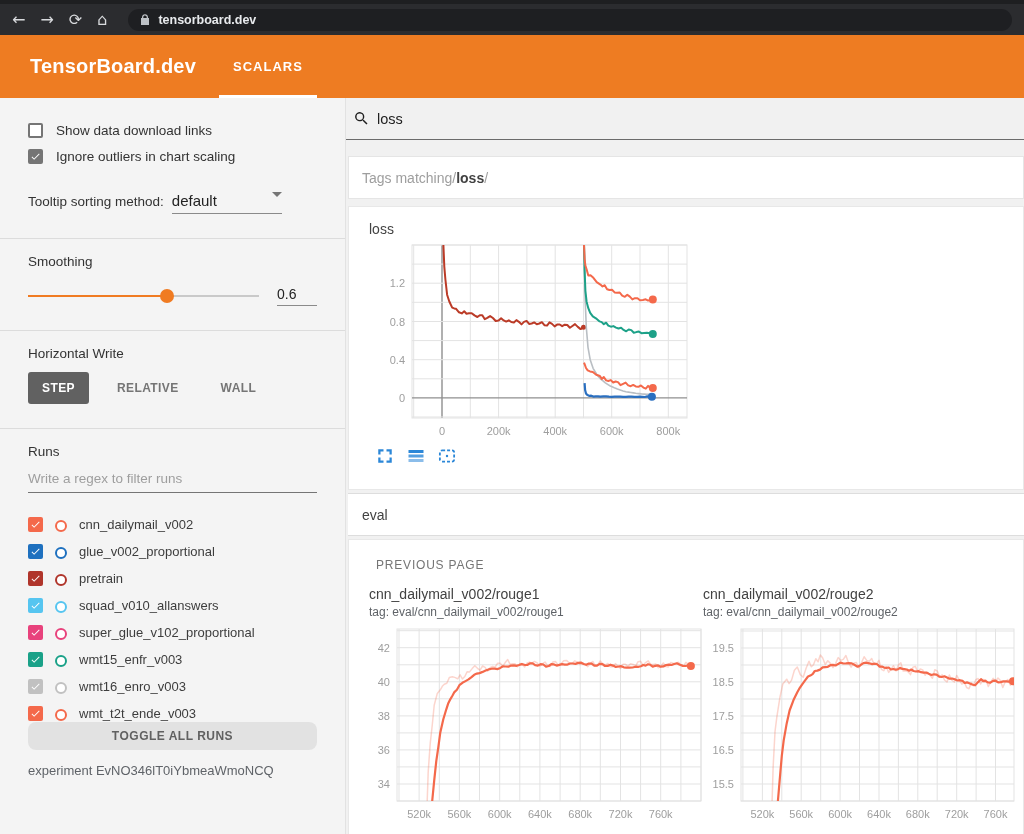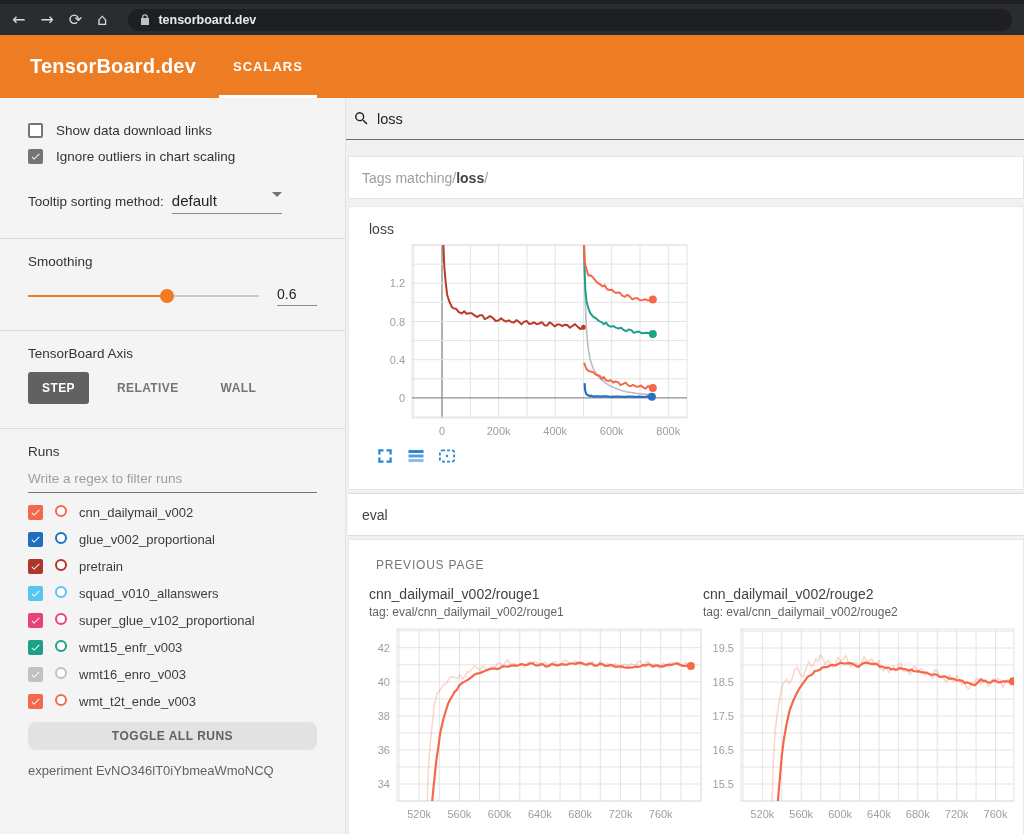--- a/index.html
+++ b/index.html
@@ -42,21 +42,21 @@
   .slider .fill{position:absolute;top:7px;left:0;height:2px;background:#f07b22}
   .slider .thumb{position:absolute;top:1px;width:14px;height:14px;border-radius:50%;background:#f07b22;transform:translateX(-50%)}
   .smooth-val{width:40px;margin-left:18px;border-bottom:1px solid #8a8a8a;font-size:14px;color:#222;padding-bottom:3px;text-align:left}
   .axis-btns{margin-top:11px;display:flex;align-items:center}
   .axis-btn{font-size:12px;font-weight:bold;letter-spacing:.4px;color:#757575;padding:9px 14px;border-radius:3px;cursor:pointer}
   .axis-btn.active{background:#616161;color:#fff}
   .axis-btn+.axis-btn{margin-left:14px}
   .regex-input{margin-top:12px;width:100%;border:none;border-bottom:1px solid #757575;background:transparent;font-size:13.5px;color:#444;padding:0 0 6px;outline:none;font-family:inherit}
   .regex-input::placeholder{color:#9e9e9e}
   .runs-list{margin-top:12px}
-  .run-row{display:flex;align-items:flex-start;height:27px;cursor:pointer}
+  .run-row{display:flex;align-items:flex-end;height:27px;cursor:pointer}
   .run-cb{width:15px;height:15px;border-radius:2px;margin-right:12px;flex:none;display:flex;align-items:center;justify-content:center}
   .run-radio{width:12px;height:12px;border-radius:50%;border:2px solid;margin-right:12px;flex:none;background:#fff}
   .run-label{font-size:13px;color:#3d3d3d;white-space:nowrap}
   .toggle-btn{margin-top:1px;width:100%;height:28px;background:#e2e2e2;border-radius:8px;border:none;color:#616161;font-size:12px;font-weight:bold;letter-spacing:.5px;text-align:center;line-height:28px;cursor:pointer}
   .experiment{margin-top:13px;color:#5f6368;font-size:13px}
 
   
   .search-row{height:42px;display:flex;align-items:center;padding-left:7px;border-bottom:1px solid #6b6b6b}
   .search-row svg{flex:none}
   .search-input{border:none;background:transparent;outline:none;font-size:14.5px;color:#212121;margin-left:7px;width:300px;font-family:inherit}
@@ -133,21 +133,21 @@
       <div class="slider">
         <div class="track"></div>
         <div class="fill" id="slider-fill" style="width: 60%;"></div>
         <div class="thumb" id="slider-thumb" style="left: 60%;"></div>
       </div>
       <div class="smooth-val">0.6</div>
     </div>
 
     <div class="divider"></div>
 
-    <div class="section-label">TensorBoard Axis</div>
+    <div class="section-label">Horizontal Write</div>
     <div class="axis-btns">
       <span class="axis-btn active">STEP</span>
       <span class="axis-btn">RELATIVE</span>
       <span class="axis-btn">WALL</span>
     </div>
 
     <div class="divider"></div>
 
     <div class="section-label">Runs</div>
     <input class="regex-input" placeholder="Write a regex to filter runs" style="">

